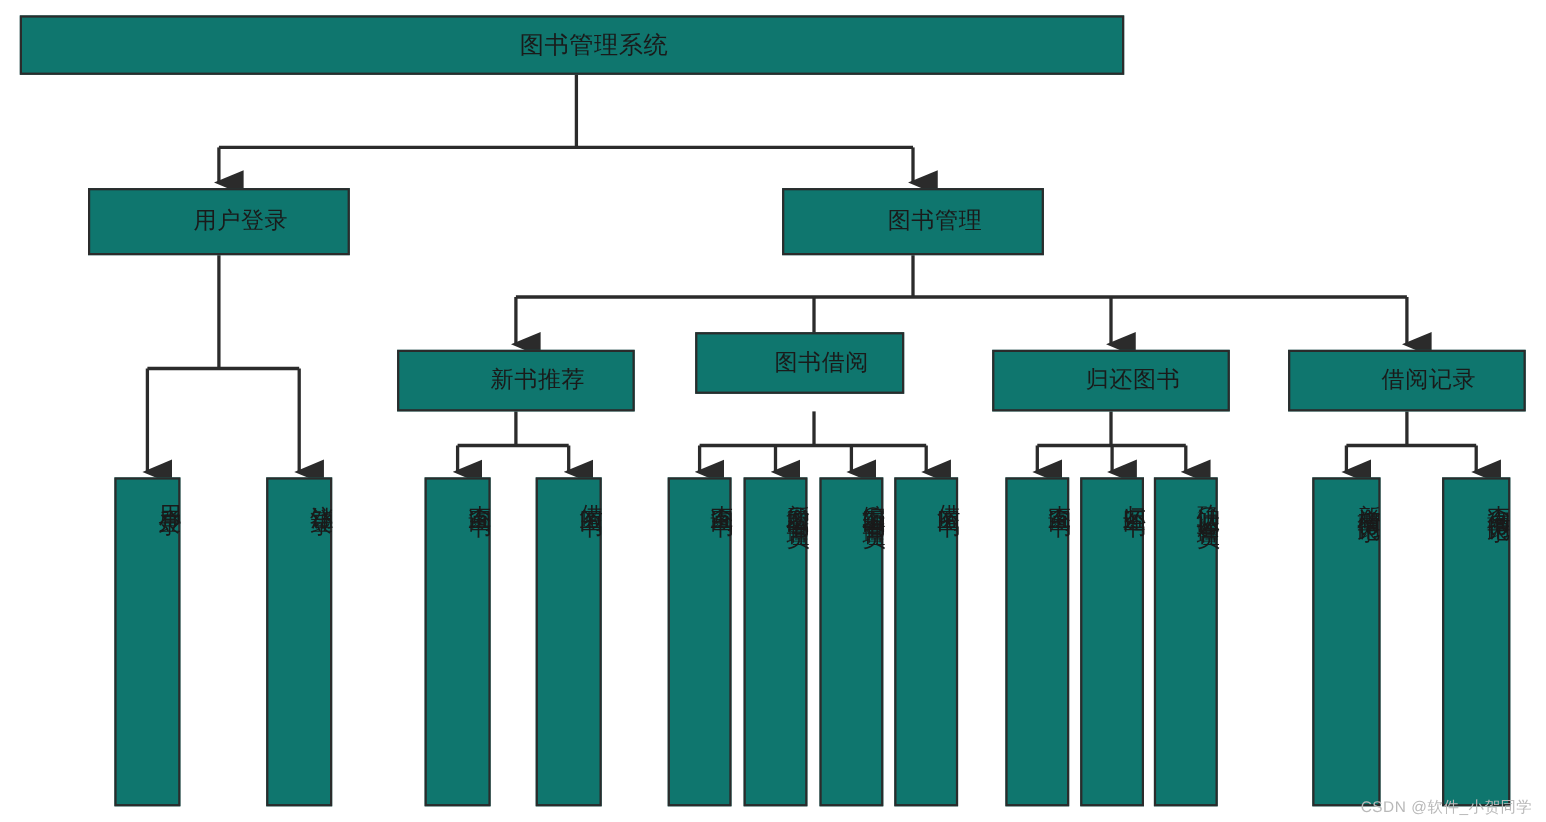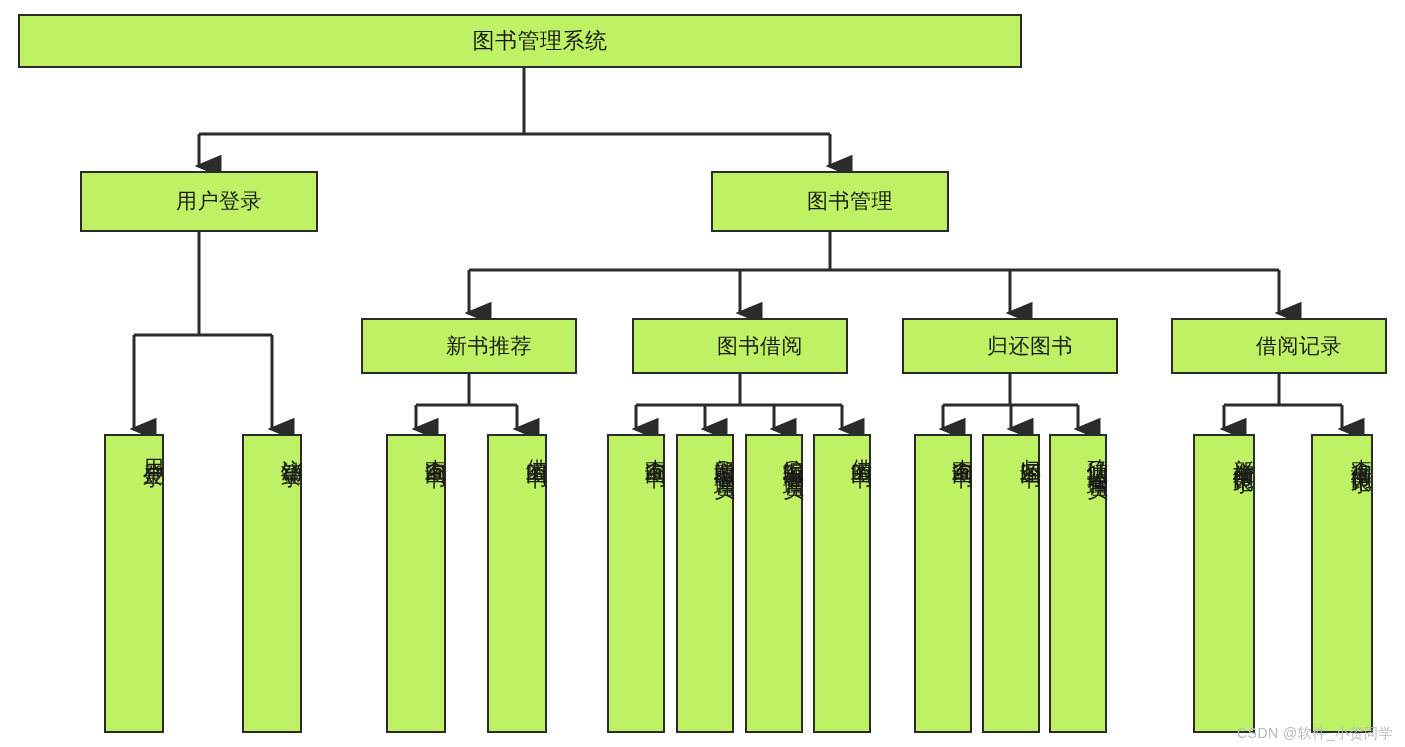--- a/index.html
+++ b/index.html
@@ -21,21 +21,21 @@
     position: absolute;
     left: 0;
     top: 0;
     width: 1405px;
     height: 747px;
     pointer-events: none;
   }
   .node {
     position: absolute;
     box-sizing: border-box;
-    background: #bef264;
+    background: #0f766e;
     border: 2px solid #2b2b2b;
     display: flex;
     align-items: center;
     justify-content: center;
     color: #1a1a1a;
     padding-left: 40px;
   }
   .node-label {
     display: block;
     text-align: center;
@@ -139,21 +139,21 @@
   </div>
 
   <div class="node h-node" style="left:711px; top:171px; width:238px; height:61px;">
     <span class="node-label">图书管理</span>
   </div>
 
   <div class="node h-node" style="left:361px; top:318px; width:216px; height:56px;">
     <span class="node-label">新书推荐</span>
   </div>
 
-  <div class="node h-node" style="left:632px; top:318px; width:216px; height:56px;">
+  <div class="node h-node" style="left:632px; top:302px; width:190px; height:56px;">
     <span class="node-label">图书借阅</span>
   </div>
 
   <div class="node h-node" style="left:902px; top:318px; width:216px; height:56px;">
     <span class="node-label">归还图书</span>
   </div>
 
   <div class="node h-node" style="left:1171px; top:318px; width:216px; height:56px;">
     <span class="node-label">借阅记录</span>
   </div>

